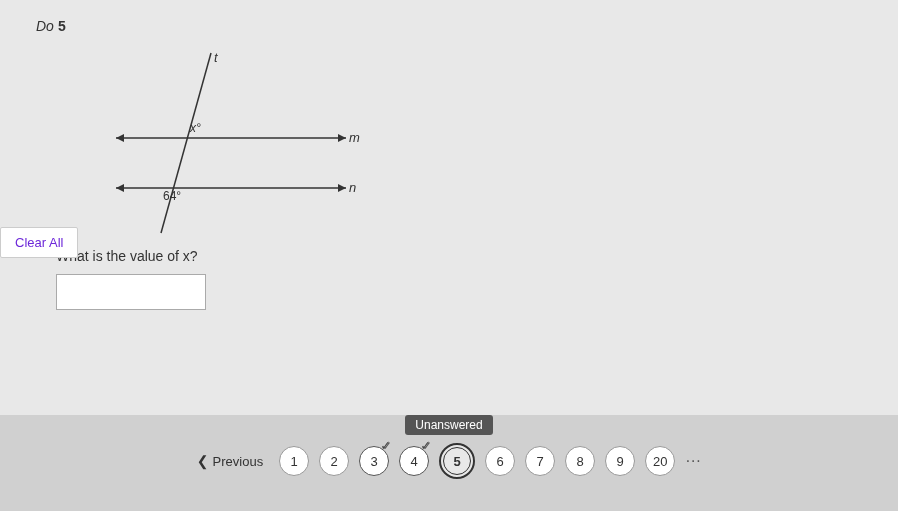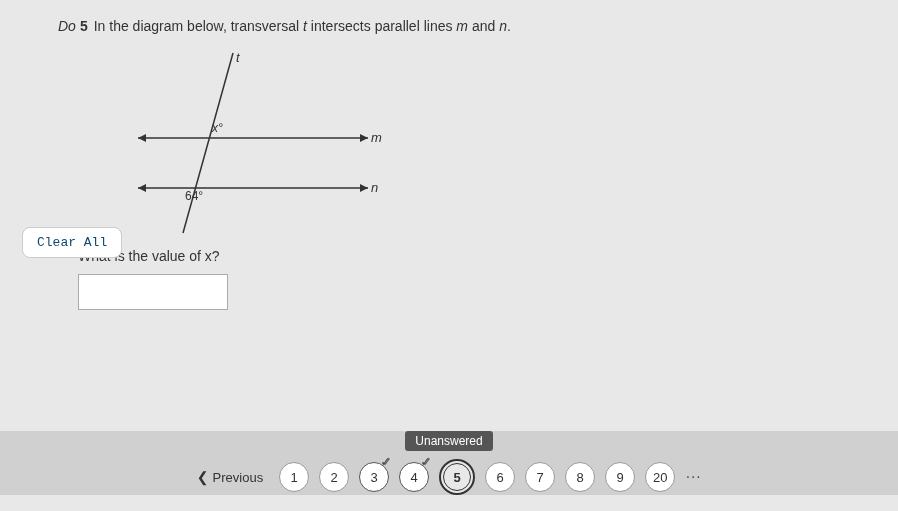--- a/index.html
+++ b/index.html
@@ -8,21 +8,20 @@
       height: 511px;
       background: #e8e8e8;
       font-family: Arial, sans-serif;
       overflow: hidden;
       position: relative;
     }
 
     .main-content {
       padding: 18px 36px;
       position: relative;
-      margin-left: 22px;
     }
 
     .question-header {
       display: flex;
       align-items: flex-start;
       gap: 6px;
       margin-bottom: 14px;
     }
 
     .question-number {
@@ -69,32 +68,31 @@
     }
 
     .clear-all-btn {
       position: absolute;
       left: 0;
       bottom: 90px;
       background: white;
       border: 1px solid #ccc;
       padding: 7px 14px;
       font-size: 13px;
-      color: #0c4a6e;
-      cursor: pointer;
-      border-radius: 8px;
-      font-family: Liberation Mono, monospace;
+      color: #6d28d9;
+      cursor: pointer;
+      border-radius: 2px;
     }
 
     .bottom-bar {
       position: absolute;
-      bottom: 16px;
+      bottom: 0;
       left: 0;
       right: 0;
-      height: 64px;
+      height: 96px;
       background: #d0d0d0;
       display: flex;
       flex-direction: column;
       align-items: center;
     }
 
     .unanswered-badge {
       background: #555;
       color: white;
       font-size: 12px;
@@ -160,28 +158,20 @@
 </head>
 <body>
 
 <div class="main-content">
 
   <div class="question-header">
     <span class="question-number">
       <span>Do</span>
       <span style="font-style:normal;font-weight:bold;margin-left:2px;">5</span>
     </span>
-    <span class="question-text">
-      <span>In the diagram below, transversal</span>
-      <em>t</em>
-      <span>intersects parallel lines</span>
-      <em>m</em>
-      <span>and</span>
-      <em>n</em>.
-    </span>
   </div>
 
   <div class="diagram-area">
     <svg viewBox="0 0 340 190">
 
       <line x1="155" y1="5" x2="105" y2="185" stroke="#333" stroke-width="1.5"></line>
 
       <text x="158" y="14" font-size="13" font-style="italic" fill="#333">t</text>
 
       <line x1="60" y1="90" x2="290" y2="90" stroke="#333" stroke-width="1.5"></line>

